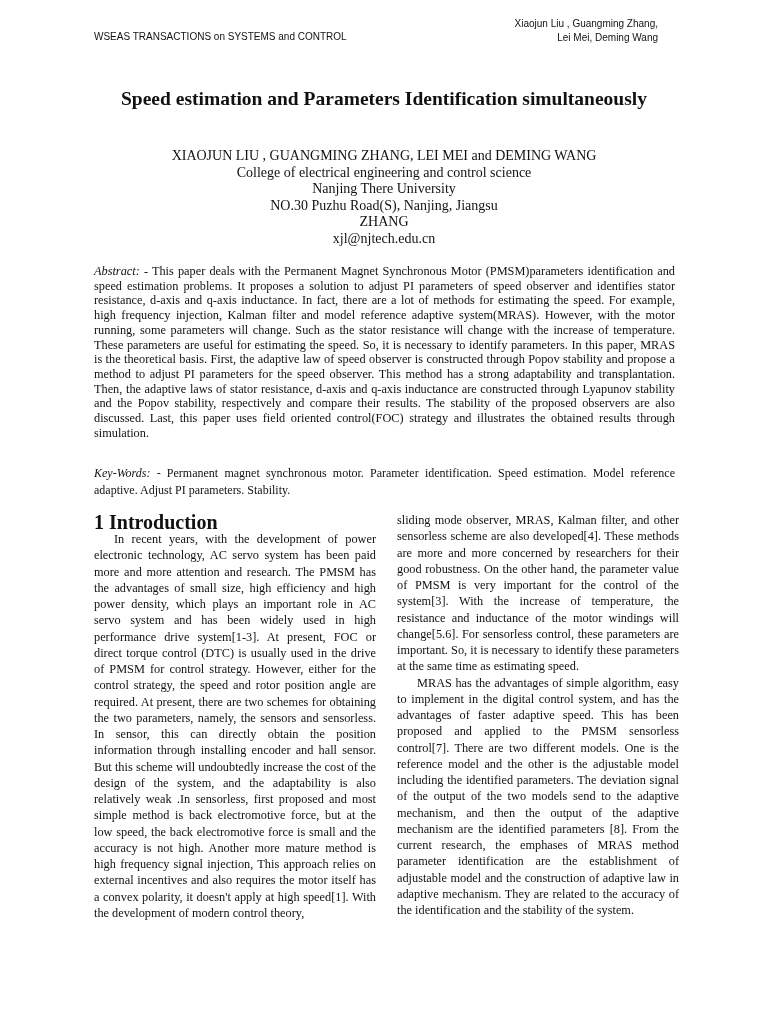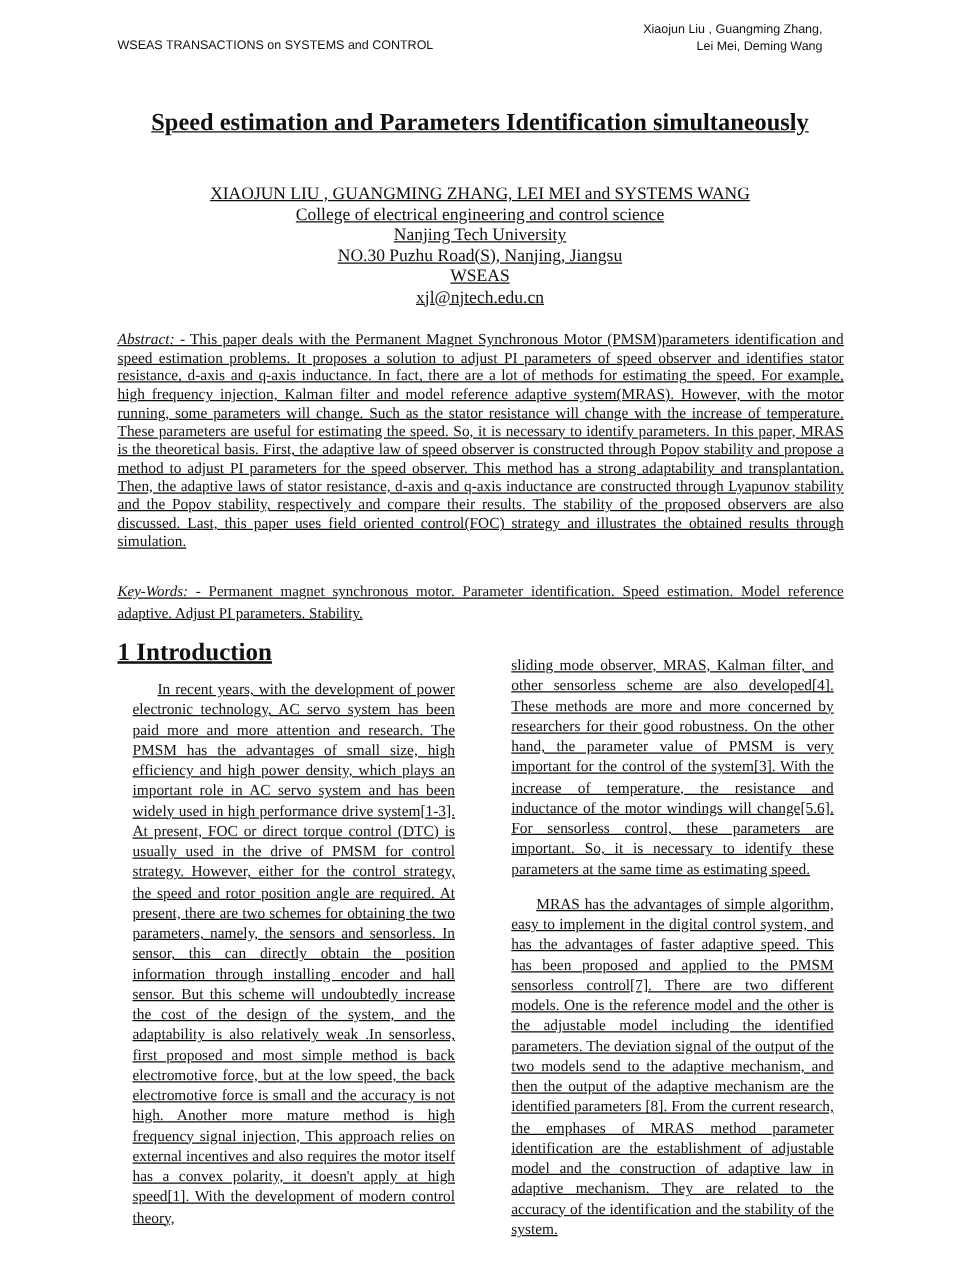--- a/index.html
+++ b/index.html
@@ -1,19 +1,19 @@
 <!DOCTYPE html>
 <html><head>
 <meta charset="utf-8">
 <style>
   html, body { margin: 0; padding: 0; background: #ffffff; }
   body { width: 768px; height: 1024px; position: relative; overflow: hidden; color: #111; }
   .page { position: absolute; left: 0; top: 0; width: 768px; height: 1024px; background: #fff; }
   .sans { font-family: "Liberation Sans", sans-serif; }
-  .serif { font-family: "Liberation Serif", serif; text-decoration: underline; }
+  .serif { font-family: "Liberation Serif", serif; }
 
   .hdr-left { position: absolute; left: 94px; top: 31px; font-size: 10px; }
   .hdr-right { position: absolute; right: 110px; top: 17px; font-size: 10px; text-align: right; line-height: 13.5px; }
 
   .title { position: absolute; left: 60px; width: 648px; top: 87px; text-align: center;
            font-weight: bold; font-size: 19.5px; line-height: 23px; }
   .authors { position: absolute; left: 60px; width: 648px; top: 148px; text-align: center;
              font-size: 14px; line-height: 16.5px; }
   .authors div { white-space: nowrap; }
 
@@ -21,21 +21,21 @@
               line-height: 14.7px; text-align: justify; }
   .keywords { position: absolute; left: 94px; width: 581px; top: 465px; font-size: 12px;
               line-height: 17px; text-align: justify; }
   .label-it { font-style: italic; }
 
   .col { position: absolute; top: 512px; width: 282px; font-size: 12.3px; line-height: 16.25px;
          text-align: justify; }
   .col-left { left: 94px; top: 513px; }
   .col-right { left: 397px; top: 512px; }
   .sec-heading { font-weight: bold; font-size: 20px; line-height: 18px; margin: 0 0 0 0; }
-  .para { margin: 12px; text-indent: 20px; }
+  .para { margin: 0; text-indent: 20px; }
   .para.noindent { text-indent: 0; }
 
   .footer { position: absolute; top: 1034px; font-size: 10px; margin-left: 37px; }
   .f-left { left: 94px; }
   .f-center { left: 0; width: 652px; text-align: right; font-family: Liberation Mono, monospace; }
   .f-right { right: 94px; }
 </style>
 </head>
 <body>
 
@@ -45,25 +45,25 @@
   <div class="hdr-right sans">
     <div>Xiaojun Liu , Guangming Zhang,</div>
     <div>Lei Mei, Deming Wang</div>
   </div>
 
   <div class="title serif">
     <div>Speed estimation and Parameters Identification simultaneously</div>
   </div>
 
   <div class="authors serif">
-    <div>XIAOJUN LIU , GUANGMING ZHANG, LEI MEI and SYSTEMS WANG</div>
+    <div>XIAOJUN LIU , GUANGMING ZHANG, LEI MEI and DEMING WANG</div>
     <div>College of electrical engineering and control science</div>
-    <div>Nanjing Tech University</div>
+    <div>Nanjing There University</div>
     <div>NO.30 Puzhu Road(S), Nanjing, Jiangsu</div>
-    <div>WSEAS</div>
+    <div>ZHANG</div>
     <div>xjl@njtech.edu.cn</div>
   </div>
 
   <div class="abstract serif"><span class="label-it">Abstract:</span><span> - This paper deals with the Permanent Magnet Synchronous Motor (PMSM)parameters identification and speed estimation problems. It proposes a solution to adjust PI parameters of speed observer and identifies stator resistance, d-axis and q-axis inductance. In fact, there are a lot of methods for estimating the speed. For example, high frequency injection, Kalman filter and model reference adaptive system(MRAS). However, with the motor running, some parameters will change. Such as the stator resistance will change with the increase of temperature. These parameters are useful for estimating the speed. So, it is necessary to identify parameters. In this paper, MRAS is the theoretical basis. First, the adaptive law of speed observer is constructed through Popov stability and propose a method to adjust PI parameters for the speed observer. This method has a strong adaptability and transplantation. Then, the adaptive laws of stator resistance, d-axis and q-axis inductance are constructed through Lyapunov stability and the Popov stability, respectively and compare their results. The stability of the proposed observers are also discussed. Last, this paper uses field oriented control(FOC) strategy and illustrates the obtained results through simulation.</span></div>
 
   <div class="keywords serif"><span class="label-it">Key-Words:</span><span> - Permanent magnet synchronous motor. Parameter identification. Speed estimation. Model reference adaptive. Adjust PI parameters. Stability.</span></div>
 
   <div class="col col-left serif">
     <div class="sec-heading">1  Introduction</div>
     <p class="para">In recent years, with the development of power electronic technology, AC servo system has been paid more and more attention and research. The PMSM has the advantages of small size, high efficiency and high power density, which plays an important role in AC servo system and has been widely used in high performance drive system[1-3]. At present, FOC or direct torque control (DTC) is usually used in the drive of PMSM for control strategy. However, either for the control strategy, the speed and rotor position angle are required. At present, there are two schemes for obtaining the two parameters, namely, the sensors and sensorless. In sensor, this can directly obtain the position information through installing encoder and hall sensor. But this scheme will undoubtedly increase the cost of the design of the system, and the adaptability is also relatively weak .In sensorless, first proposed and most simple method is back electromotive force, but at the low speed, the back electromotive force is small and the accuracy is not high. Another more mature method is high frequency signal injection, This approach relies on external incentives and also requires the motor itself has a convex polarity, it doesn't apply at high speed[1]. With the development of modern control theory,</p>

